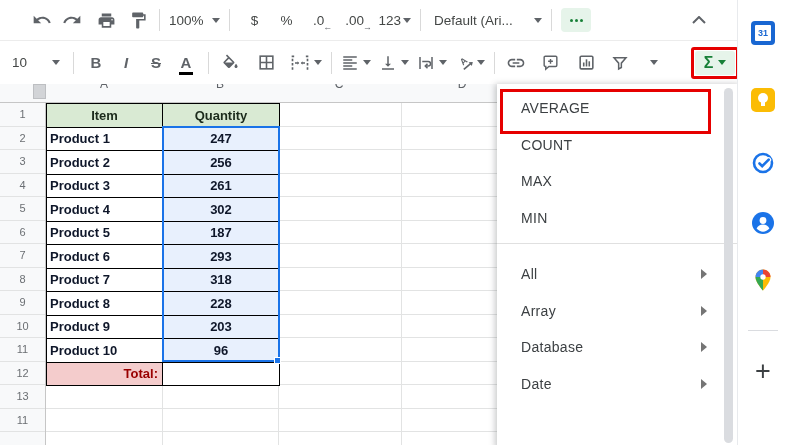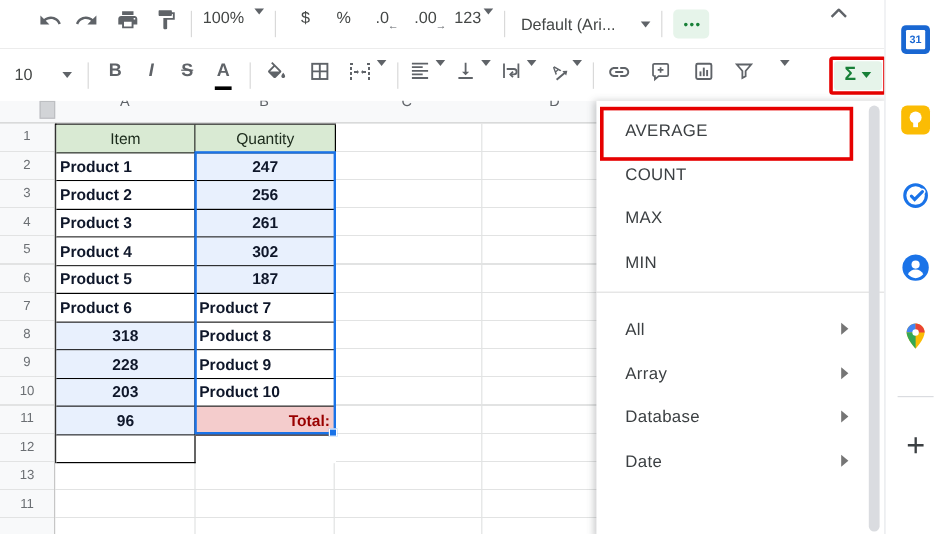--- a/index.html
+++ b/index.html
@@ -6,21 +6,21 @@
   html,body { width:788px; height:445px; overflow:hidden; }
   body { font-family:"Liberation Sans", sans-serif; background:#fff; position:relative; }
   .root { position:absolute; inset:0; width:788px; height:445px; background:#fff; }
 
   
   .toolbar { position:absolute; left:0; width:737px; display:flex; align-items:center; background:#fff; }
   .toolbar-row1 { top:0; height:40px; padding-left:30px; }
   .toolbar-row2 { top:41px; height:43px; padding-left:8px; }
   .toolbar-sep { position:absolute; top:40px; left:0; width:737px; height:1px; background:#ececec; }
 
-  .tbtn { height:26px; min-width:24px; display:flex; align-items:flex-start; justify-content:center;
+  .tbtn { height:26px; min-width:24px; display:flex; align-items:center; justify-content:center;
           border-radius:4px; color:#5f6368; cursor:pointer; flex:none; }
   .tbtn svg { display:block; }
   .ttext { font-size:13.5px; color:#444746; }
   .divider { width:1px; height:22px; background:#d9d9d9; margin:0 9px; flex:none; }
   .caret { width:0; height:0; border-left:4px solid transparent; border-right:4px solid transparent;
            border-top:5px solid #5f6368; display:inline-block; flex:none; }
   .ml2{margin-left:2px}.ml4{margin-left:4px}.ml6{margin-left:6px}.ml8{margin-left:8px}
   .ml10{margin-left:10px}.ml12{margin-left:12px}
 
   .dec-wrap { position:relative; }
@@ -56,21 +56,21 @@
   .vline { position:absolute; top:0; bottom:0; width:1px; background:#e2e3e3; }
   .row-headers { position:absolute; top:19px; left:0; width:46px; height:342px; background-color:#f8f9fa;
                  border-right:1px solid #c6c6c6;
                  background-image:repeating-linear-gradient(to bottom, transparent 0, transparent 22.5px, #e2e3e3 22.5px, #e2e3e3 23.5px); }
   .row-number { height:23.5px; line-height:23.5px; text-align:center; font-size:11px; color:#6b6f73; }
 
   .data-table { position:absolute; top:19px; left:46px; display:grid; grid-template-columns:116px 117px;
                 grid-auto-rows:23.5px; border-top:1px solid #000; border-left:1px solid #000; background:#fff; }
   .cell { border-right:1px solid #000; border-bottom:1px solid #000; font-size:13px; color:#0f172a;
           display:flex; align-items:center; overflow:hidden; white-space:nowrap;font-weight:bold; }
-  .cell.hdr { background:#d9ead3; font-weight:normal; justify-content:center; color:#1c2b1c; }
+  .cell.hdr { background:#d9ead3; font-weight:bold; justify-content:center; color:#1c2b1c; }
   .cell.a { background:#fff; padding-left:3px; }
   .cell.b { background:#e8f0fd; justify-content:center; }
   .cell.total-a { background:#f4cccc; color:#990000; font-weight:bold; justify-content:flex-end; padding-right:4px; }
   .cell.total-b { background:#fff; }
 
   .selection { position:absolute; left:162px; top:42px; width:118px; height:236px;
                border:2px solid #1a73e8; pointer-events:none; }
   .fill-handle { position:absolute; left:274px; top:273px; width:7px; height:7px; background:#1a73e8; border:1px solid #fff; }
 
   
@@ -341,20 +341,21 @@
         <div class="cell b">247</div>
         <div class="cell a">Product 2</div>
         <div class="cell b">256</div>
         <div class="cell a">Product 3</div>
         <div class="cell b">261</div>
         <div class="cell a">Product 4</div>
         <div class="cell b">302</div>
         <div class="cell a">Product 5</div>
         <div class="cell b">187</div>
         <div class="cell a">Product 6</div>
+        <div class="cell b">293</div>
         <div class="cell a">Product 7</div>
         <div class="cell b">318</div>
         <div class="cell a">Product 8</div>
         <div class="cell b">228</div>
         <div class="cell a">Product 9</div>
         <div class="cell b">203</div>
         <div class="cell a">Product 10</div>
         <div class="cell b">96</div>
         <div class="cell total-a">Total:</div>
         <div class="cell total-b"></div>

